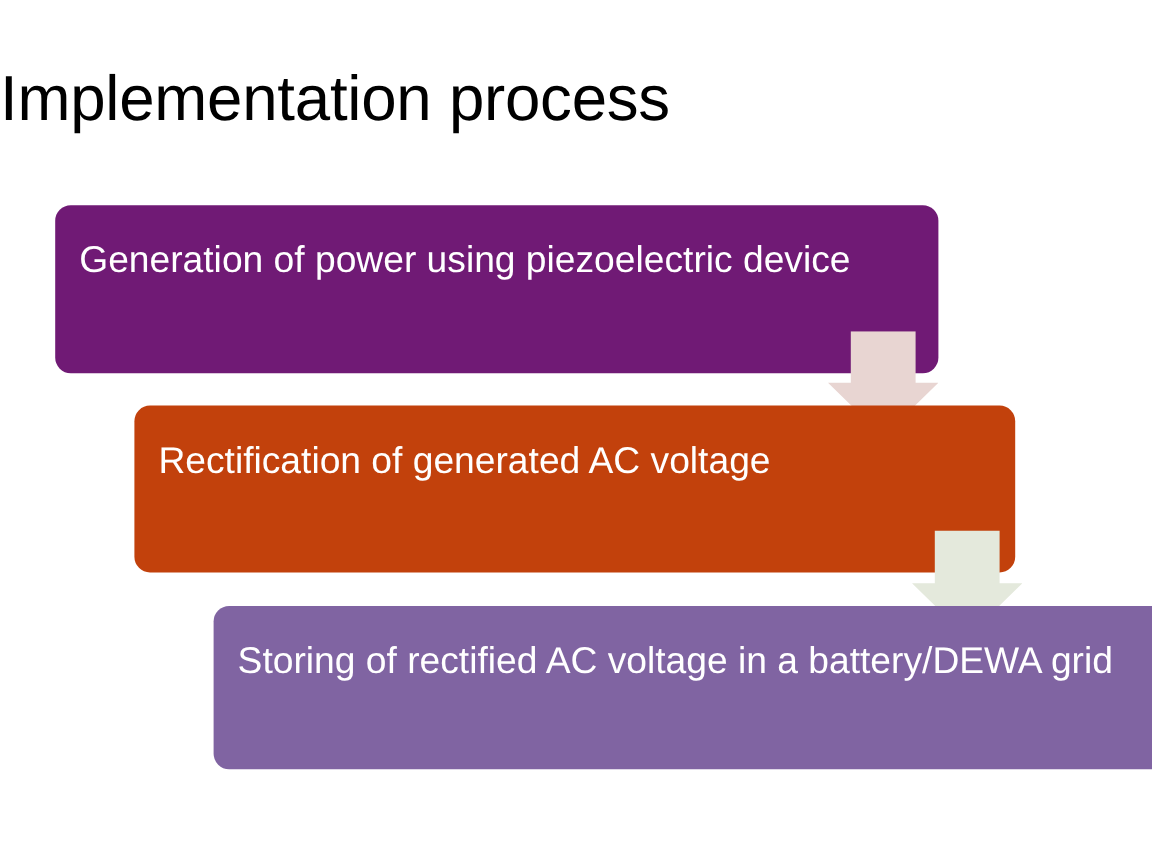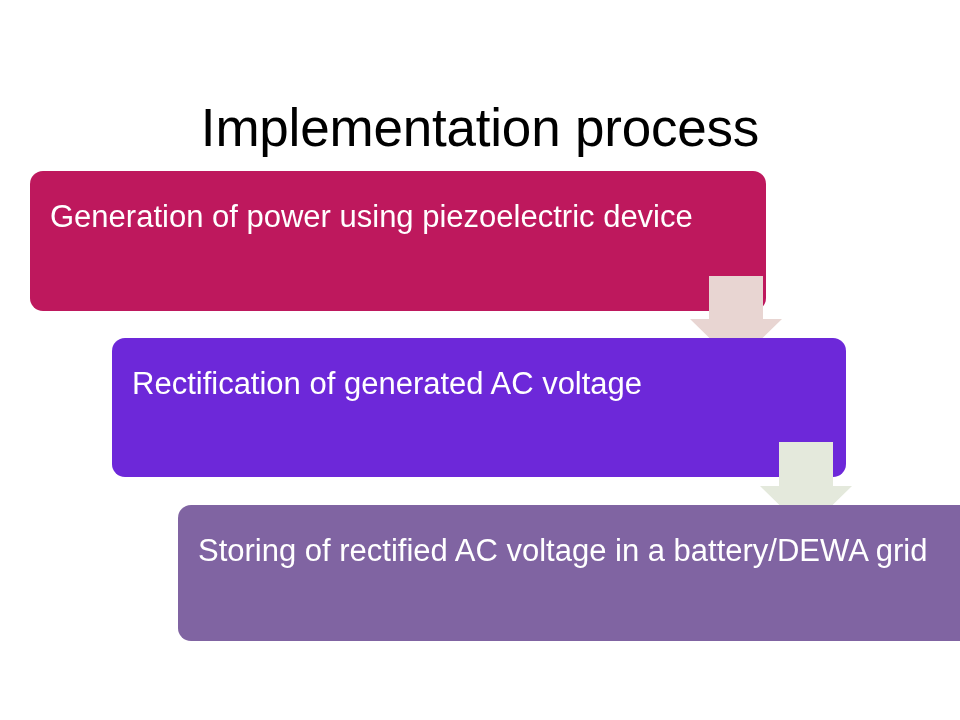--- a/index.html
+++ b/index.html
@@ -18,62 +18,61 @@
     position: relative;
     width: 960px;
     height: 720px;
     background: #ffffff;
   }
   #slide-title {
     position: absolute;
     left: 0;
     top: 52px;
     width: 960px;
-    text-align: center;
+    text-align: left;
     font-size: 53px;
     line-height: 62px;
     font-weight: normal;
     color: #000000;
     letter-spacing: -0.2px;
     font-family: "Liberation Sans", sans-serif;
     white-space: nowrap;
-    margin-top: 45px;
   }
   .process-box {
     position: absolute;
     border-radius: 13px;
     box-sizing: border-box;
     color: #ffffff;
     font-size: 31px;
     line-height: 47px;
     font-family: "Liberation Sans", sans-serif;
     overflow: hidden;
   }
   .process-box .box-label {
     position: absolute;
     left: 20px;
     top: 22px;
     right: 16px;
     display: block;
     color: #ffffff;
   }
   #box-generation {
-    left: 30px;
+    left: 46px;
     top: 171px;
     width: 736px;
     height: 140px;
-    background: #be185d;
+    background: #701a75;
     z-index: 2;
   }
   #box-rectification {
     left: 112px;
     top: 338px;
     width: 734px;
     height: 139px;
-    background: #6d28d9;
+    background: #c2410c;
     z-index: 4;
   }
   #box-storing {
     left: 178px;
     top: 505px;
     width: 882px;
     height: 136px;
     background: #8064a2;
     z-index: 6;
   }

